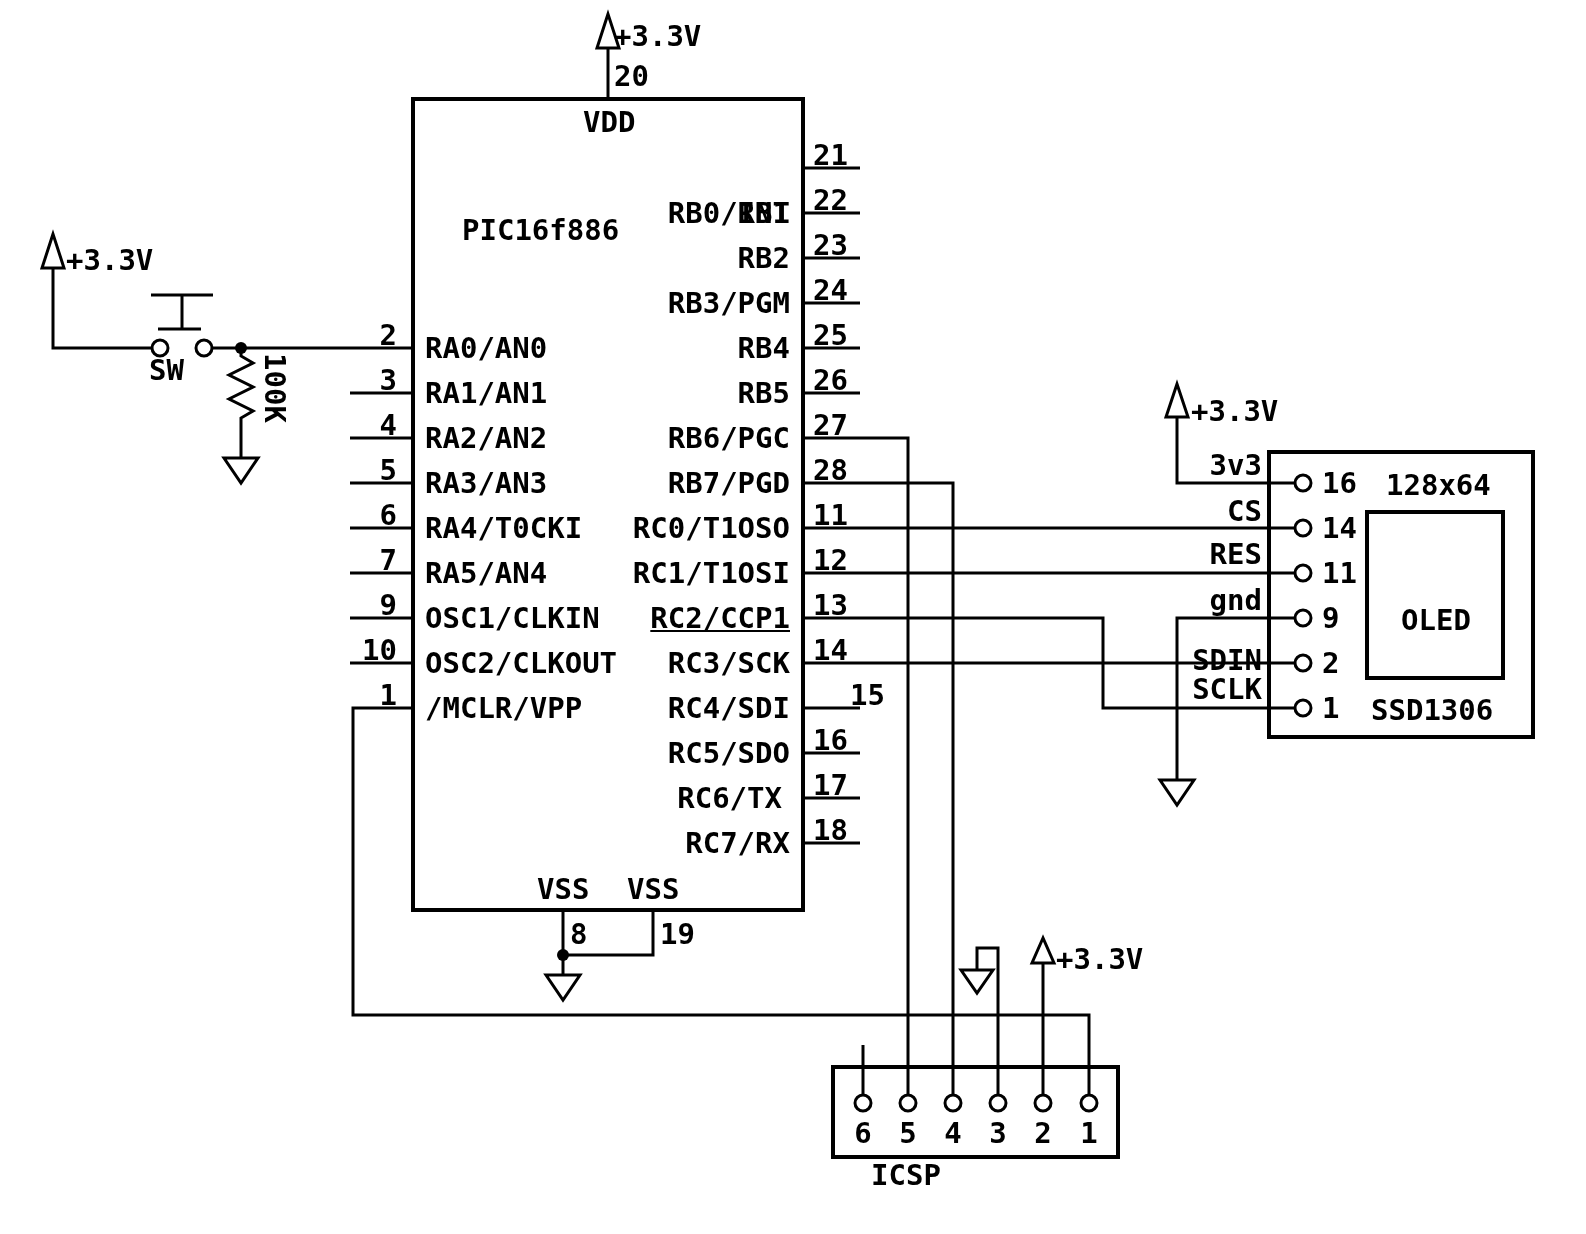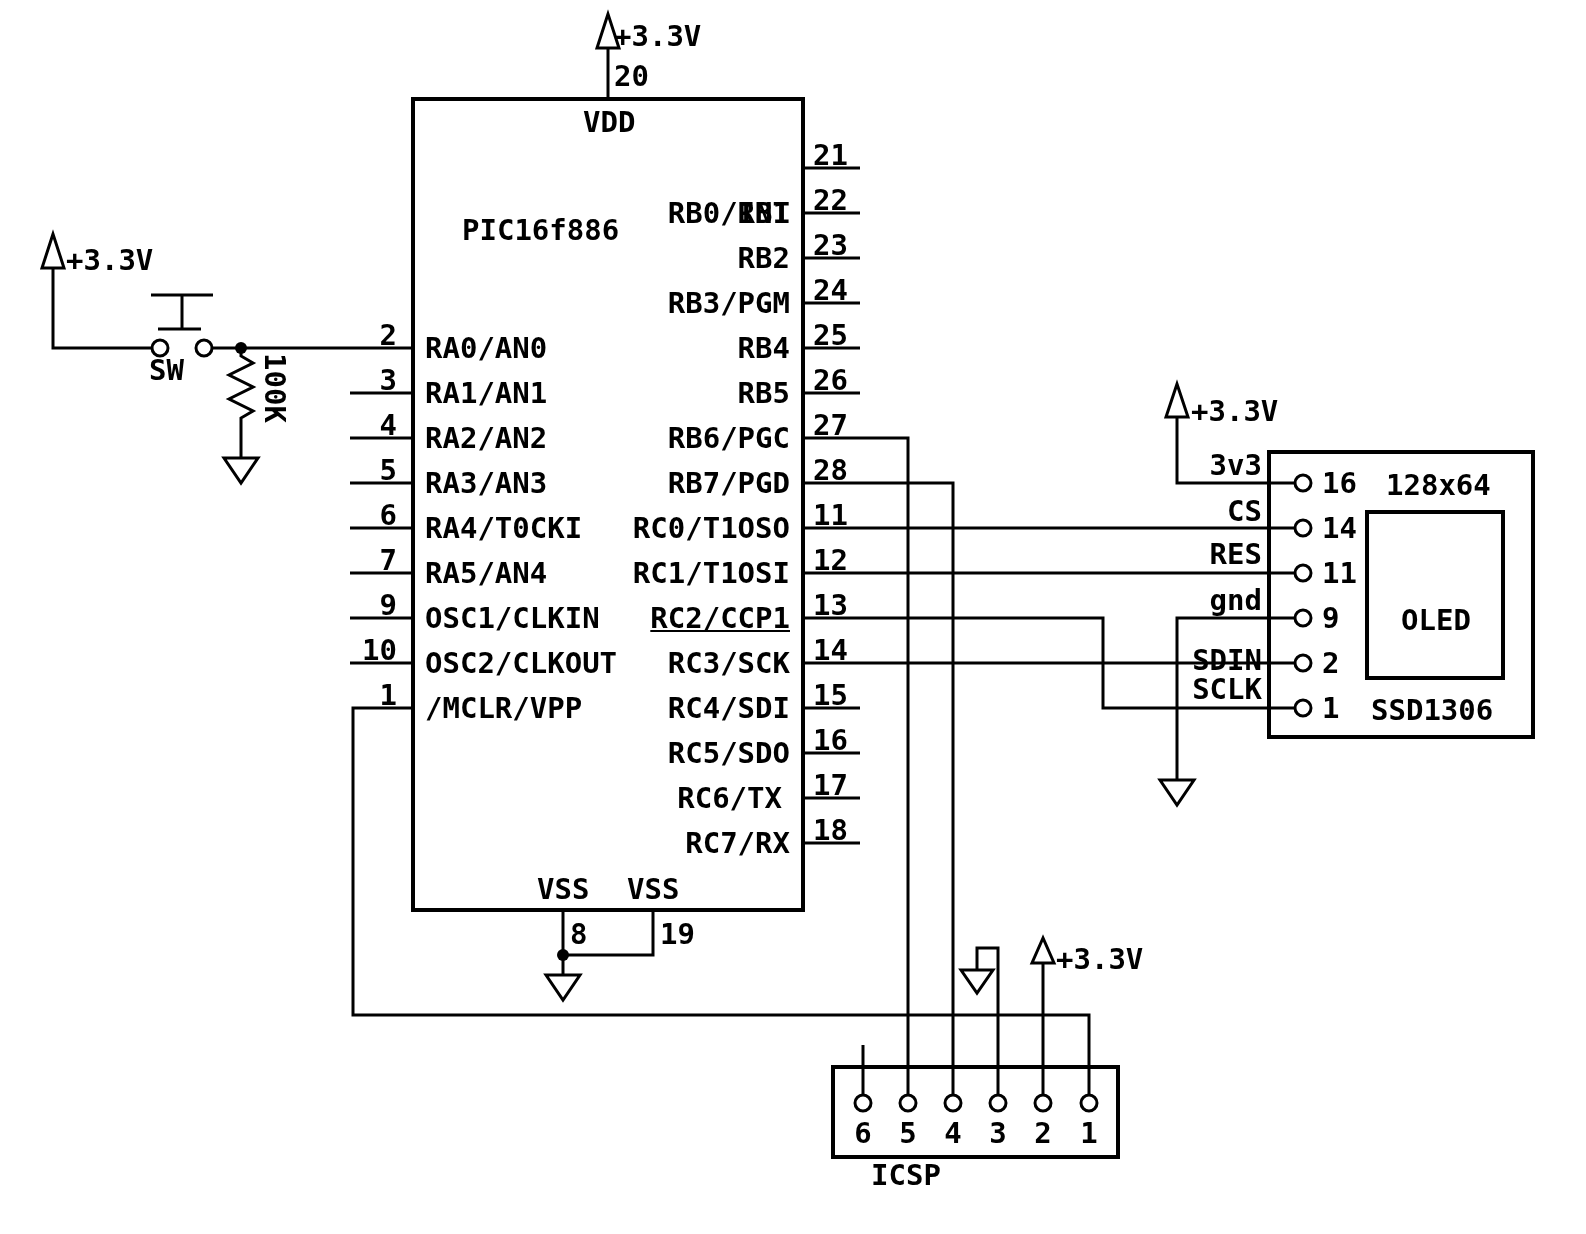--- a/index.html
+++ b/index.html
@@ -147,21 +147,21 @@
   <div class="t num-r" style="left:813px;top:230px;">23</div>
   <div class="t num-r" style="left:813px;top:275px;">24</div>
   <div class="t num-r" style="left:813px;top:320px;">25</div>
   <div class="t num-r" style="left:813px;top:365px;">26</div>
   <div class="t num-r" style="left:813px;top:410px;">27</div>
   <div class="t num-r" style="left:813px;top:455px;">28</div>
   <div class="t num-r" style="left:813px;top:500px;">11</div>
   <div class="t num-r" style="left:813px;top:545px;">12</div>
   <div class="t num-r" style="left:813px;top:590px;">13</div>
   <div class="t num-r" style="left:813px;top:635px;">14</div>
-  <div class="t num-r" style="left:813px;top:680px;">15</div>
+  <div class="t num-r" style="left:850px;top:680px;">15</div>
   <div class="t num-r" style="left:813px;top:725px;">16</div>
   <div class="t num-r" style="left:813px;top:770px;">17</div>
   <div class="t num-r" style="left:813px;top:815px;">18</div>
 
   <div class="t name-r" style="left:590px;top:153px;margin-top:45px;">RB0/INT</div>
   <div class="t name-r" style="left:590px;top:198px;">RB1</div>
   <div class="t name-r" style="left:590px;top:243px;">RB2</div>
   <div class="t name-r" style="left:590px;top:288px;">RB3/PGM</div>
   <div class="t name-r" style="left:590px;top:333px;">RB4</div>
   <div class="t name-r" style="left:590px;top:378px;">RB5</div>

